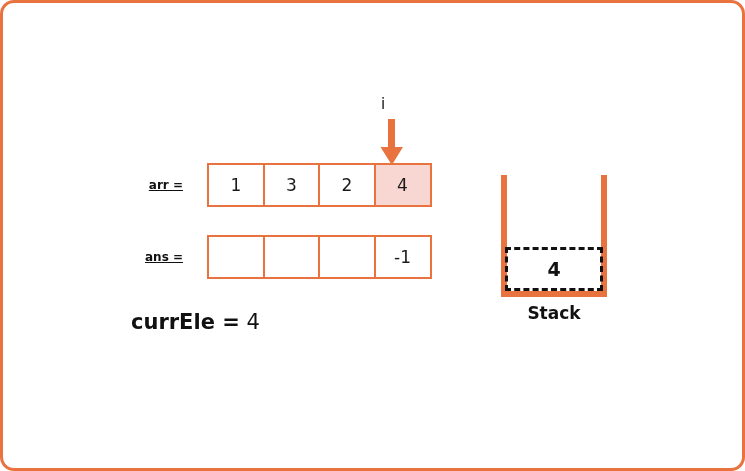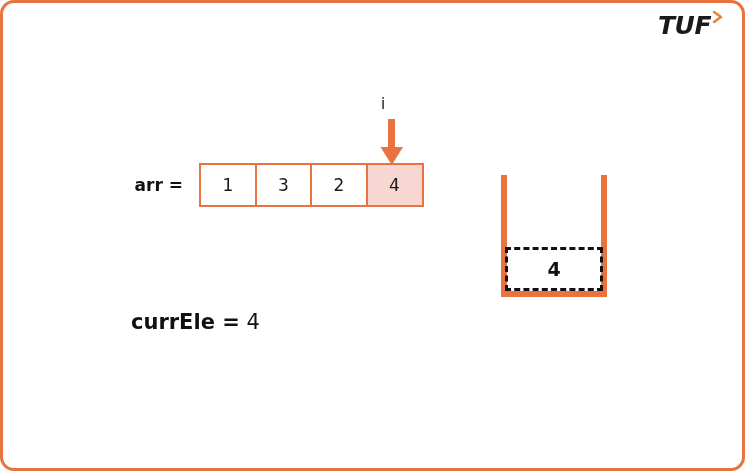--- a/index.html
+++ b/index.html
@@ -63,27 +63,28 @@
   
   .row {
     position: absolute;
     display: flex;
     align-items: center;
   }
   .row-arr { left: 128px; top: 160px; }
   .row-ans { left: 128px; top: 232px; }
 
   .row-label {
-    font-size: 17px;
+    font-size: 12px;
     font-weight: bold;
     color: #111111;
     width: 52px;
     text-align: right;
-    margin-right: 16px;
+    margin-right: 24px;
     white-space: nowrap;
+    text-decoration: underline;
   }
 
   .cells {
     display: flex;
   }
 
   .cell {
     width: 58px;
     height: 44px;
     border: 2.5px solid #e8733f;
@@ -163,56 +164,58 @@
     font-size: 17px;
     font-weight: bold;
     color: #111111;
   }
 </style>
 </head>
 <body>
 
 <div class="page">
 
-  <div class="logo">
-    <span class="logo-text">TUF</span>
-    <span class="logo-chevron">
-      <svg width="14" height="14" viewBox="0 0 14 14" aria-hidden="true">
-        <path d="M2 1 L9 6 L2 11" fill="none" stroke="#ef7c31" stroke-width="2.4" stroke-linecap="round" stroke-linejoin="round"></path>
-      </svg>
-    </span>
-  </div>
 
   <div class="i-label">i</div>
 
   <div class="arrow-down">
     <svg width="26" height="48" viewBox="0 0 26 48" aria-hidden="true">
       <rect x="9" y="0" width="7" height="30" fill="#e8733f"></rect>
       <path d="M1.5 28 L24 28 L12.8 46 Z" fill="#e8733f"></path>
     </svg>
   </div>
 
   <div class="row row-arr">
     <div class="row-label">arr =</div>
     <div class="cells">
       <div class="cell">1</div>
       <div class="cell">3</div>
       <div class="cell">2</div>
       <div class="cell highlight">4</div>
     </div>
   </div>
 
+  <div class="row row-ans">
+    <div class="row-label">ans =</div>
+    <div class="cells">
+      <div class="cell"></div>
+      <div class="cell"></div>
+      <div class="cell"></div>
+      <div class="cell">-1</div>
+    </div>
+  </div>
 
   <div class="curr-ele">
     <span class="k">currEle =</span>
     <span class="v">4</span>
   </div>
 
   <div class="stack-wrap">
     <div class="stack-container">
       <div class="stack-side left"></div>
       <div class="stack-side right"></div>
       <div class="stack-bottom"></div>
       <div class="stack-item">4</div>
     </div>
   </div>
+  <div class="stack-label">Stack</div>
 
 </div>
 
 </body></html>

